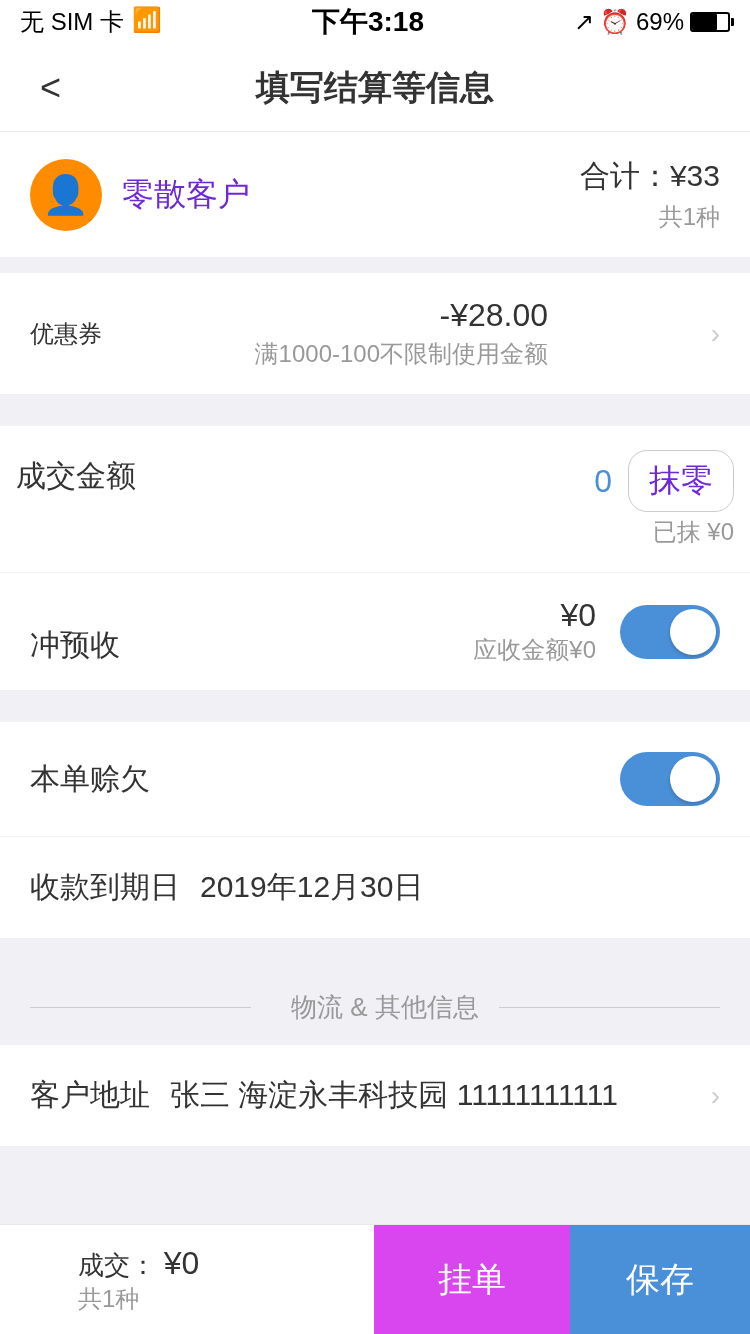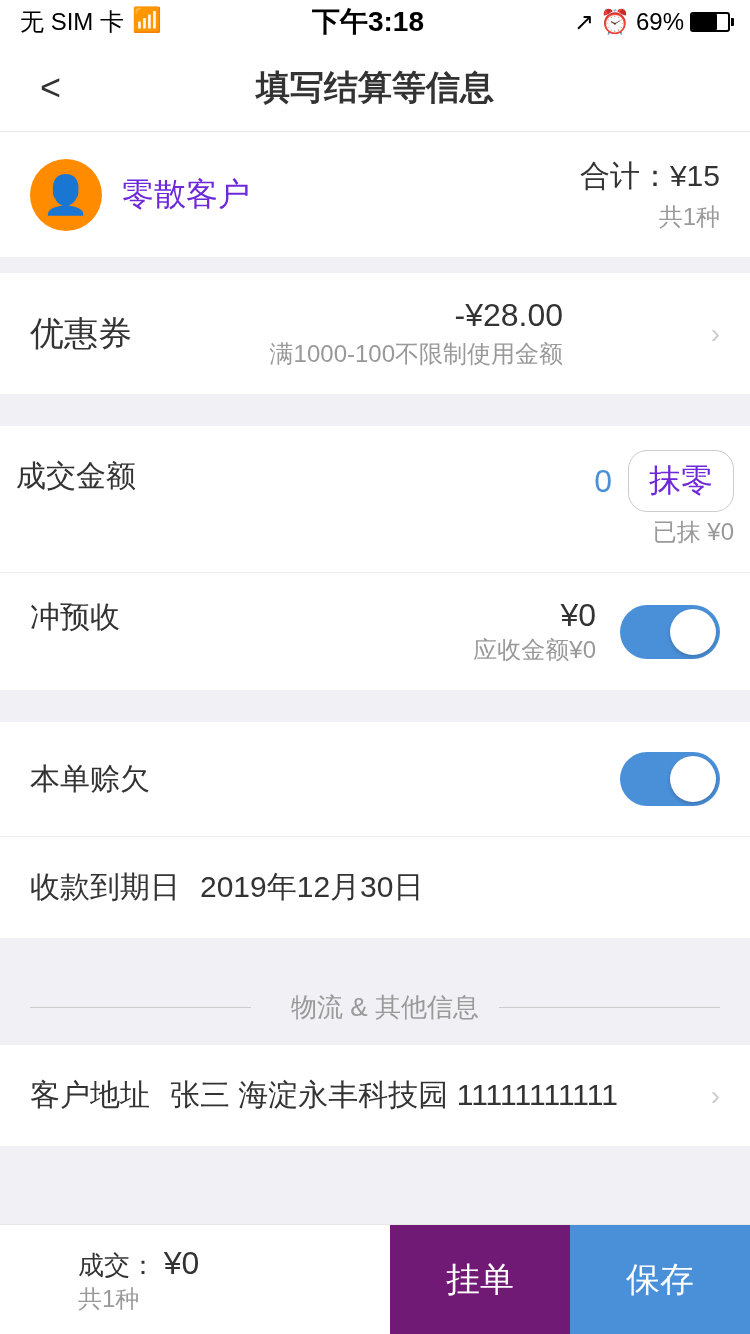--- a/index.html
+++ b/index.html
@@ -114,21 +114,21 @@
     .total-price {
       font-size: 30px;
       color: #333;
       margin-bottom: 4px;
     }
     .total-count {
       font-size: 24px;
       color: #999;
     }
     .row-label {
-      font-size: 34px;
+      font-size: 24px;
       color: #333;
     }
     .coupon-section {
       background: #fff;
       padding: 24px 30px;
       display: flex;
       align-items: center;
       justify-content: space-between;
       margin-bottom: 16px;
     }
@@ -215,21 +215,21 @@
       top: 4px;
       right: 4px;
       box-shadow: 0 2px 4px rgba(0,0,0,0.2);
     }
 
     
     .prepay-row {
       background: #fff;
       padding: 24px 30px;
       display: flex;
-      align-items: flex-start;
+      align-items: flex-end;
       justify-content: space-between;
     }
     .prepay-label {
       font-size: 30px;
       color: #333;
     }
     .prepay-right {
       display: flex;
       align-items: center;
       gap: 24px;
@@ -351,23 +351,23 @@
     .bottom-trade-val {
       font-size: 32px;
       color: #333;
       font-weight: 500;
     }
     .bottom-count {
       font-size: 24px;
       color: #999;
     }
     .btn-hold {
-      width: 180px;
+      width: 196px;
       height: 110px;
-      background: #701a75;
+      background: #d946ef;
       display: flex;
       align-items: center;
       justify-content: center;
       font-size: 34px;
       color: #fff;
       cursor: pointer;
     }
     .btn-save {
       width: 180px;
       height: 110px;
@@ -410,21 +410,21 @@
 <div class="content">
 
   <div class="customer-row">
     <div class="customer-left">
       <div class="avatar">
         <span class="avatar-inner">👤</span>
       </div>
       <div class="customer-name">零散客户</div>
     </div>
     <div class="customer-total">
-      <div class="total-price">合计：¥15</div>
+      <div class="total-price">合计：¥33</div>
       <div class="total-count">共1种</div>
     </div>
   </div>
 
   <div class="coupon-section">
     <div class="row-label">优惠券</div>
     <div class="coupon-right">
       <div class="coupon-discount">-¥28.00</div>
       <div class="coupon-desc">满1000-100不限制使用金额</div>
     </div>

